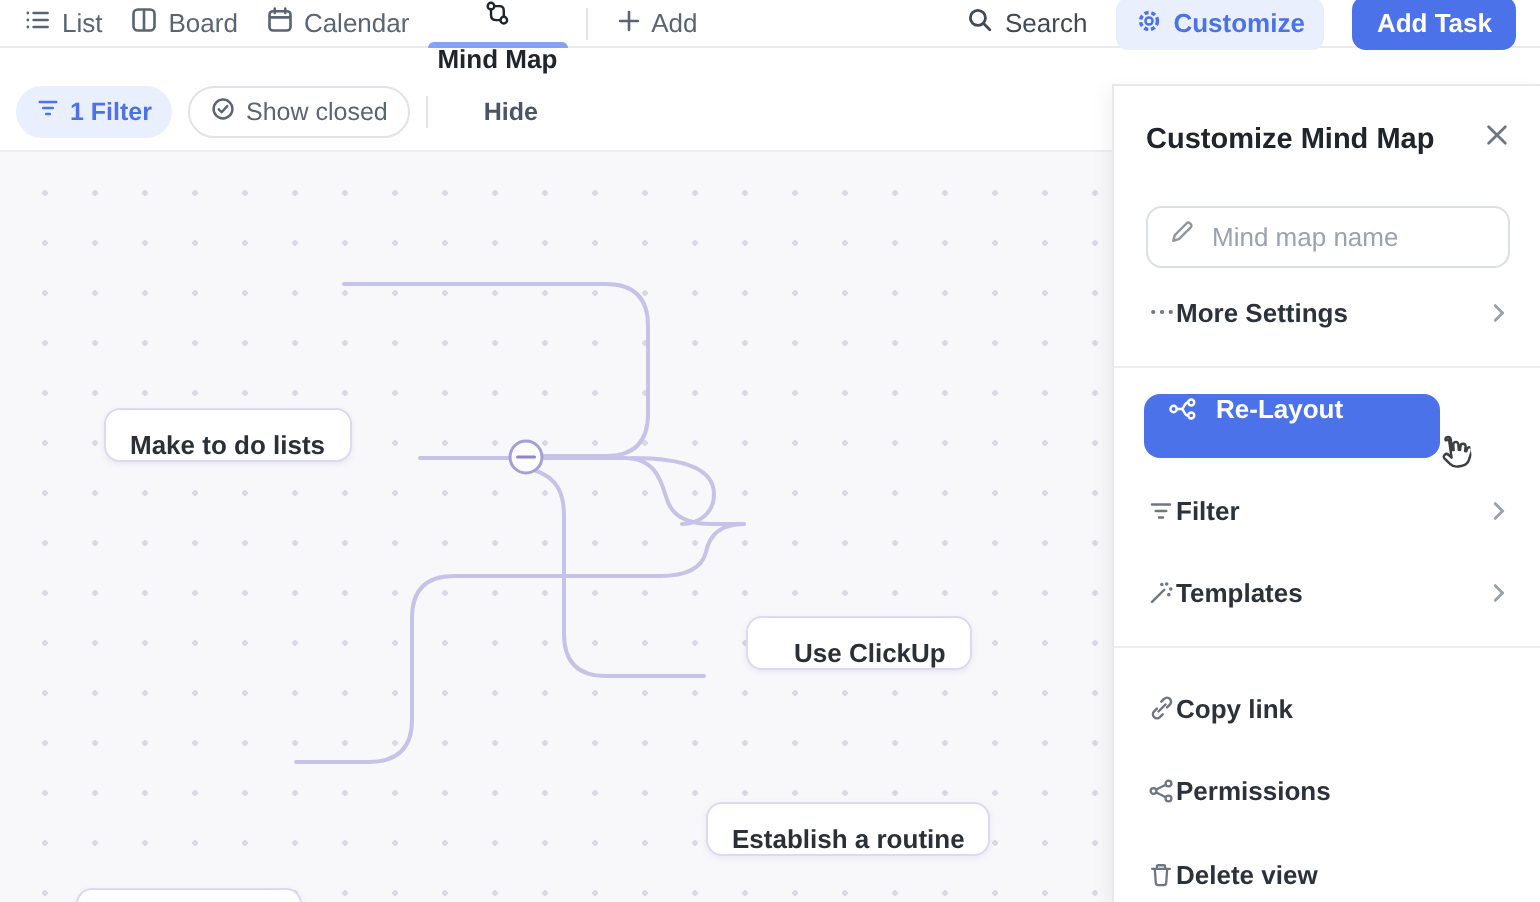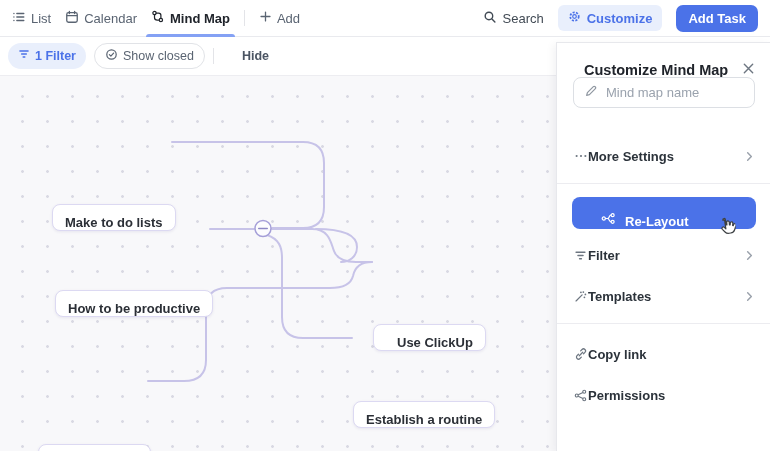--- a/index.html
+++ b/index.html
@@ -1,28 +1,28 @@
 <!DOCTYPE html>
 <html><head>
 <meta charset="utf-8">
 <style>
   * { margin:0; padding:0; box-sizing:border-box; }
   html,body { width:770px; height:451px; overflow:hidden; background:#fff;
     font-family:"Liberation Sans", sans-serif; }
   .app { position:relative; width:770px; height:451px; background:#fff; }
 
   
-  .nav { position:absolute; left:0; top:0; width:770px; height:37px;
+  .nav { position:absolute; left:0; top:0; width:770px; height:24px;
     display:flex; padding:0 12px; background:#fff;
     border-bottom:1px solid #e9eaee; z-index:20; }
   .tabs { display:flex; align-items:center; gap:14px; height:100%; }
   .tab { position:relative; display:flex; align-items:center; gap:5px; height:100%;
     font-size:13px; color:#5a6472; cursor:pointer; white-space:nowrap; }
   .tab svg { flex:0 0 auto; }
-  .tab.active { color:#20242b; font-weight:700; }
+  .tab.active { color:#20242b; font-weight:700;flex-direction:column; }
   .tab.active::after { content:""; position:absolute; left:-5px; right:-5px; bottom:-1px;
     height:3px; background:#84a1f4; border-radius:3px 3px 0 0; }
   .vsep { width:1px; height:16px; background:#e3e4e8; }
   .nav-right { margin-left:auto; display:flex; align-items:center; gap:14px; }
   .search { display:flex; align-items:center; gap:6px; font-size:13px; color:#414a54; }
   .btn-customize { display:flex; align-items:center; gap:6px; border:none; cursor:pointer;
     background:#e9effc; color:#4b72e8; font-size:13px; font-weight:600;
     padding:5px 10px; border-radius:6px; font-family:inherit; }
   .btn-addtask { border:none; cursor:pointer; background:#4b72e8; color:#ffffff;
     font-size:13px; font-weight:600; padding:6px 12px; border-radius:7px; font-family:inherit; }
@@ -47,58 +47,67 @@
   .node { position:absolute; display:flex; align-items:flex-end; height:27px;
     padding:0 12px; background:#fff; border:1px solid #dcd9f2; border-radius:8px;
     box-shadow:0 1px 3px rgba(80,70,140,.10); font-size:13px; font-weight:700;
     color:#2b2f36; white-space:nowrap; cursor:pointer; z-index:3; }
 
   
   .sidebar { position:absolute; left:556px; top:42px; width:214px; height:409px;
     background:#fff; border-left:1px solid #e7e8ec; border-top:1px solid #e7e8ec;
     box-shadow:-3px 2px 8px rgba(20,20,40,.05); z-index:30; }
   .sb-title { position:absolute; left:16px; top:19px; font-size:14.5px; font-weight:700;
-    color:#20242b;margin-left:11px; }
+    color:#20242b; }
   .sb-close { position:absolute; right:12px; top:17px; width:20px; height:20px;
     display:flex; align-items:center; justify-content:center; color:#6d7681; cursor:pointer; }
-  .sb-input { position:absolute; left:16px; top:34px; width:182px; height:31px;
+  .sb-input { position:absolute; left:16px; top:60px; width:182px; height:31px;
     border:1px solid #dcdfe4; border-radius:8px; display:flex; align-items:center;
     gap:8px; padding:0 10px; color:#8f97a1; }
   .sb-input input { border:none; outline:none; width:100%; font-size:13px;
     font-family:inherit; color:#30343c; background:transparent; }
   .sb-input input::placeholder { color:#9aa2ad; }
   .sb-row { position:absolute; left:16px; width:182px; height:24px; display:flex;
     align-items:center; gap:0; font-size:13px; font-weight:600; color:#2b323a;
     cursor:pointer; }
   .sb-row .ric { color:#6d7681; display:flex; width:15px; justify-content:center; }
   .sb-chevron { margin-left:auto; color:#9aa1ab; display:flex; }
   .sb-divider { position:absolute; left:0; width:214px; height:1px; background:#ececf0; }
-  .btn-relayout { position:absolute; left:15px; top:154px; width:184px; height:32px;
+  .btn-relayout { position:absolute; left:15px; top:154px; width:148px; height:32px;
     border:none; cursor:pointer; background:#4b72e8; color:#fff; border-radius:8px;
-    display:flex; align-items:flex-end; gap:9px; padding:0 29px; font-size:13px;
+    display:flex; align-items:flex-start; gap:9px; padding:0 12px; font-size:13px;
     font-weight:600; font-family:inherit; }
   .cursor-hand { position:absolute; left:158px; top:174px; z-index:5; transform:rotate(-8deg); }
 </style>
 </head>
 <body>
 
 <div class="app">
 
   <header class="nav">
     <div class="tabs">
       <div class="tab">
         <span>
           <svg width="14" height="14" viewBox="0 0 16 16" fill="none" stroke="#5a6472" stroke-width="1.5" stroke-linecap="round">
               <circle cx="2.2" cy="4" r="0.8" fill="#5a6472" stroke="none"></circle>
               <circle cx="2.2" cy="8" r="0.8" fill="#5a6472" stroke="none"></circle>
               <circle cx="2.2" cy="12" r="0.8" fill="#5a6472" stroke="none"></circle>
               <path d="M5.5 4h8M5.5 8h8M5.5 12h8"></path>
             </svg>
         </span>
         <span>List</span>
+      </div>
+      <div class="tab">
+        <span>
+          <svg width="14" height="14" viewBox="0 0 16 16" fill="none" stroke="#5a6472" stroke-width="1.5" stroke-linecap="round">
+              <rect x="2" y="2" width="12" height="12" rx="2.5"></rect>
+              <path d="M8 2.5v11"></path>
+            </svg>
+        </span>
+        <span>Board</span>
       </div>
       <div class="tab">
         <span>
           <svg width="14" height="14" viewBox="0 0 16 16" fill="none" stroke="#5a6472" stroke-width="1.5" stroke-linecap="round">
               <rect x="2" y="3" width="12" height="11" rx="2"></rect>
               <path d="M5 1.5V4M11 1.5V4M2.5 6.5h11"></path>
             </svg>
         </span>
         <span>Calendar</span>
       </div>
@@ -181,24 +190,21 @@
         <path d="M 148 381 L 184 381 Q 206 381 206 360 L 206 309 Q 206 288 227 288 L 330 288 Q 350 288 353 276 C 355 266 362 262 372 262"></path>
       </g>
       <g>
         <circle cx="263" cy="228.5" r="8" fill="#fcfcfe" stroke="#a59fd8" stroke-width="1.5"></circle>
         <path d="M 258.8 228.5 H 267.2" stroke="#8d87c5" stroke-width="1.6" stroke-linecap="round"></path>
       </g>
     </svg>
     <div class="node" style="left:52px; top:128px;">
       <span>Make to do lists</span>
     </div>
-    <div class="node" style="left:55px; top:214px;">
-      <span>How to be productive</span>
-    </div>
-    <div class="node" style="left:373px; top:248px;padding-left:23px;">
+    <div class="node" style="left:373px; top:232px;padding-left:23px;">
       <span>Use ClickUp</span>
     </div>
     <div class="node" style="left:353px; top:325px;">
       <span>Establish a routine</span>
     </div>
     <div class="node" style="left:38px; top:368px;">
       <span>Get organized</span>
     </div>
   </div>
 
@@ -303,15 +309,23 @@
         <svg width="13" height="13" viewBox="0 0 16 16" fill="none" stroke="#6d7681" stroke-width="1.4">
             <circle cx="12.6" cy="3.4" r="1.8"></circle>
             <circle cx="3.4" cy="8" r="1.8"></circle>
             <circle cx="12.6" cy="12.6" r="1.8"></circle>
             <path d="M5.1 7.1 11 4.2M5.1 8.9 11 11.8"></path>
           </svg>
       </span>
       <span>Permissions</span>
     </div>
 
+    <div class="sb-row" style="top:382px;">
+      <span class="ric">
+        <svg width="13" height="13" viewBox="0 0 16 16" fill="none" stroke="#6d7681" stroke-width="1.4" stroke-linecap="round" stroke-linejoin="round">
+            <path d="M2.5 4.2h11M5.5 4V2.8c0-.5.4-.8.9-.8h3.2c.5 0 .9.3.9.8V4M4.2 4.5l.6 8.3c.06.8.7 1.4 1.5 1.4h3.4c.8 0 1.44-.6 1.5-1.4l.6-8.3"></path>
+          </svg>
+      </span>
+      <span>Delete view</span>
+    </div>
   </aside>
 
 </div>
 
 </body></html>

